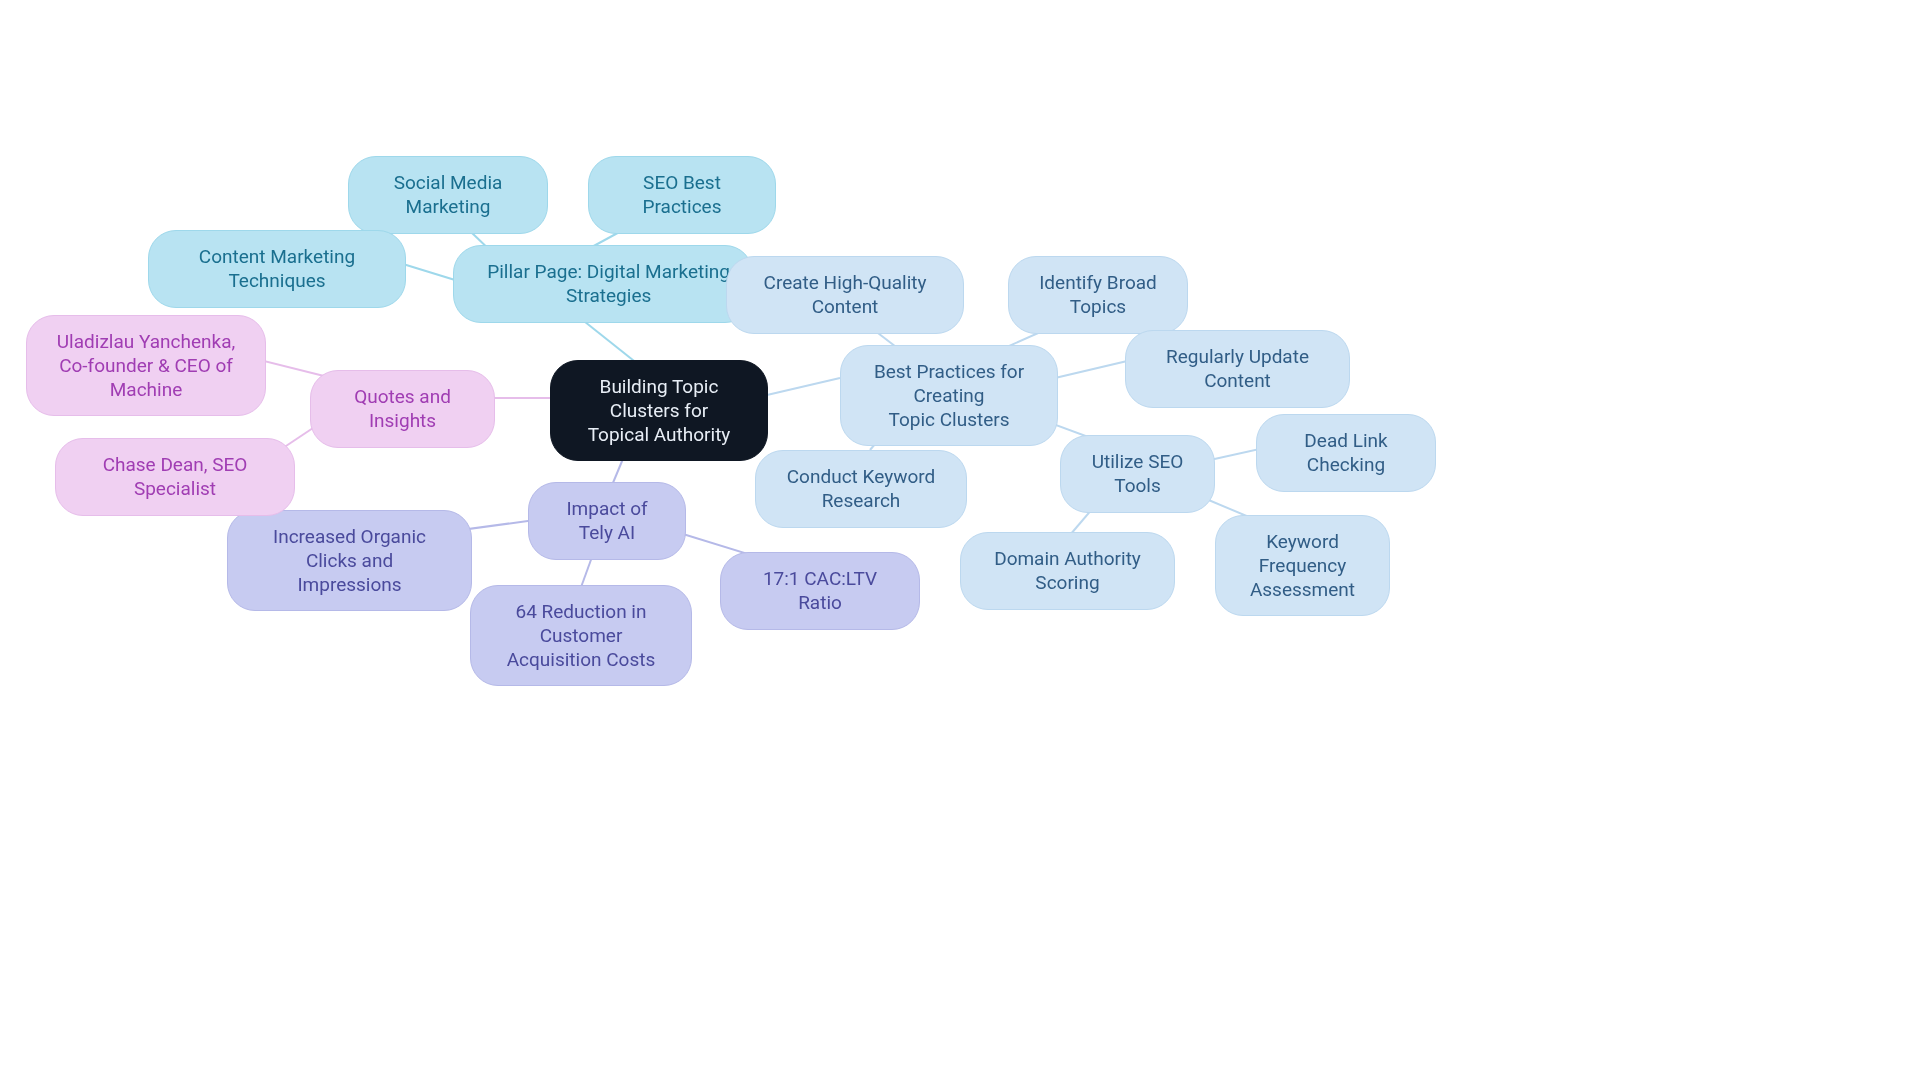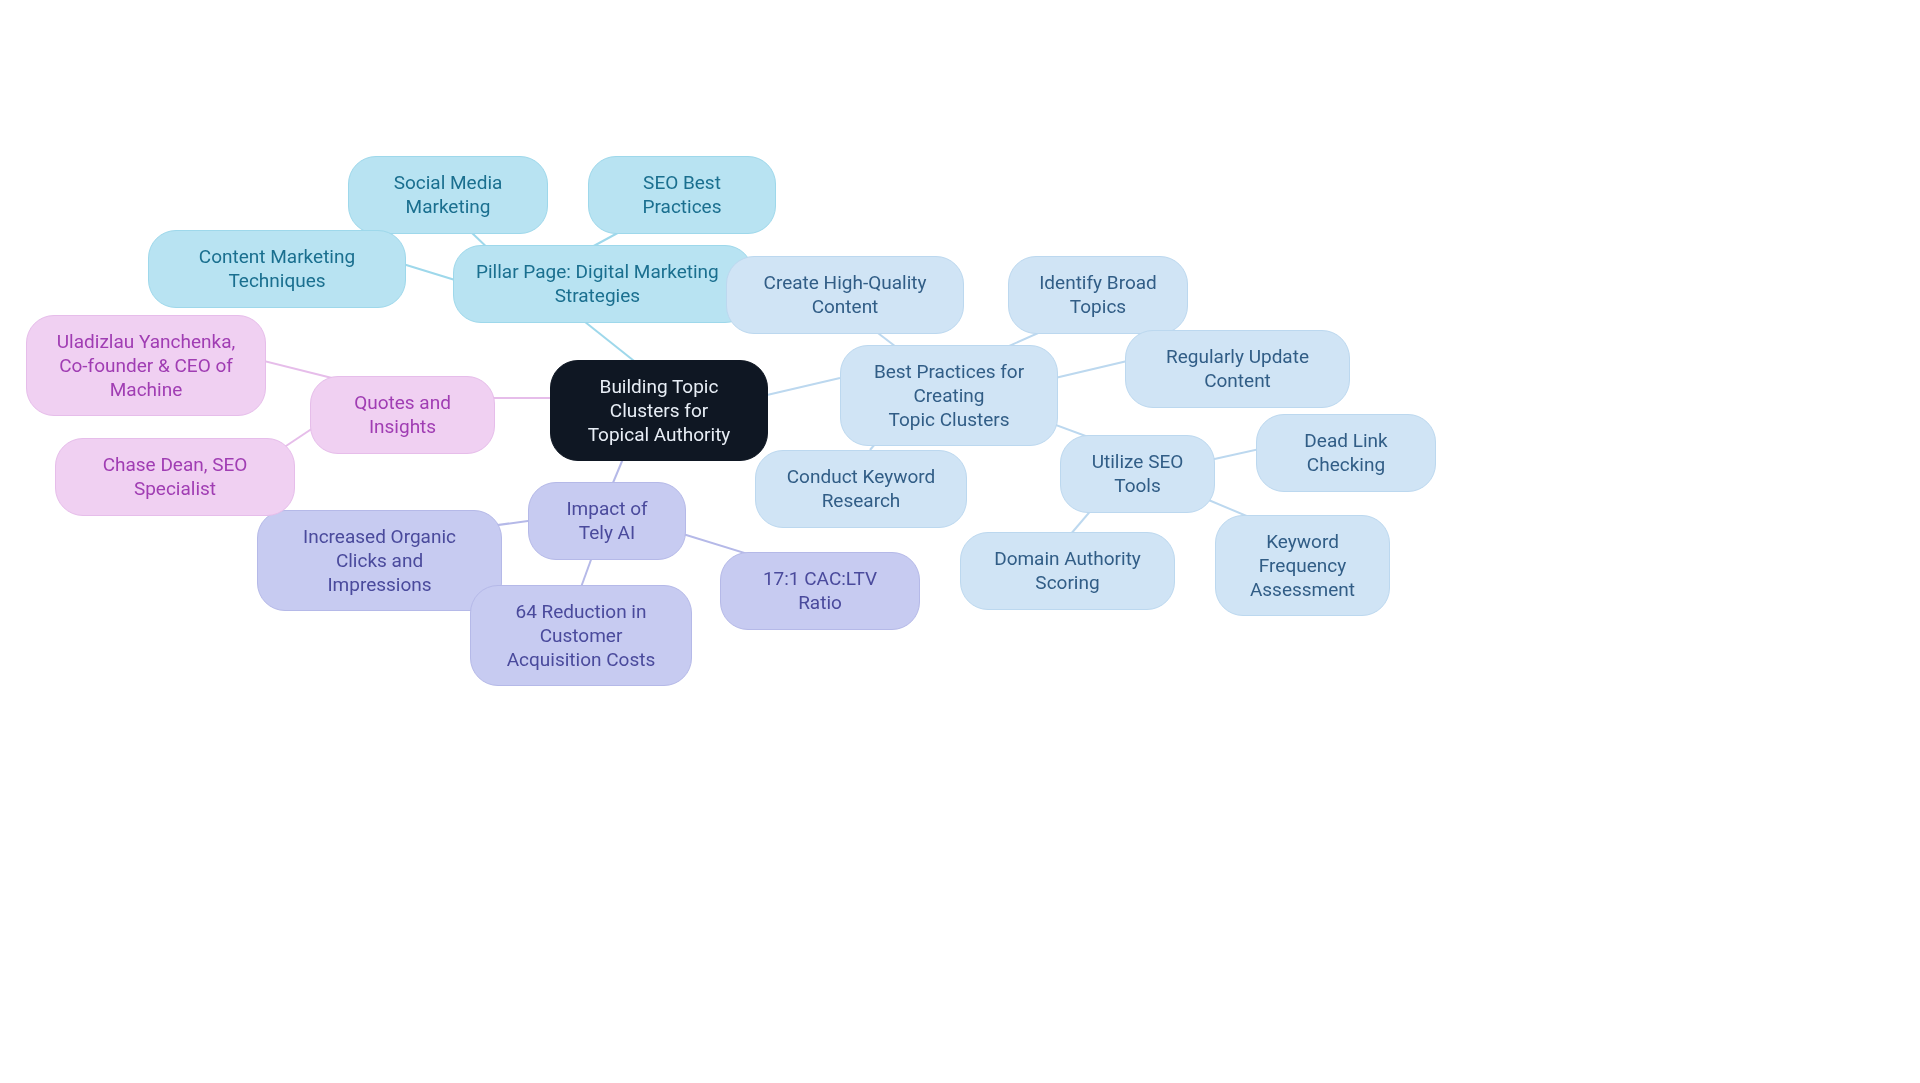--- a/index.html
+++ b/index.html
@@ -21,21 +21,21 @@
     top: 0;
     left: 0;
     width: 1920px;
     height: 1083px;
     pointer-events: none;
   }
   .node {
     position: absolute;
     display: flex;
     align-items: center;
-    justify-content: flex-start;
+    justify-content: flex-end;
     text-align: center;
     border-radius: 28px;
     padding: 14px 22px;
     font-size: 19px;
     line-height: 1.25;
     box-sizing: border-box;
     white-space: pre-line;
   }
   
   .center {
@@ -147,33 +147,33 @@
   <span>Domain Authority Scoring</span>
 </div>
 <div class="node softblue" style="left:1215px; top:515px; width:175px;">
   <span>Keyword Frequency
 Assessment</span>
 </div>
 
 <div class="node purple" style="left:528px; top:482px; width:158px;">
   <span>Impact of Tely AI</span>
 </div>
-<div class="node purple" style="left:227px; top:510px; width:245px;margin-left:30px;">
+<div class="node purple" style="left:227px; top:510px; width:245px;">
   <span>Increased Organic Clicks and
 Impressions</span>
 </div>
 <div class="node purple" style="left:470px; top:585px; width:222px;">
   <span>64 Reduction in Customer
 Acquisition Costs</span>
 </div>
 <div class="node purple" style="left:720px; top:552px; width:200px;">
   <span>17:1 CAC:LTV Ratio</span>
 </div>
 
-<div class="node pink" style="left:310px; top:370px; width:185px;margin-top:6px;">
+<div class="node pink" style="left:310px; top:370px; width:185px;">
   <span>Quotes and Insights</span>
 </div>
 <div class="node pink" style="left:26px; top:315px; width:240px;">
   <span>Uladizlau Yanchenka,
 Co-founder &amp; CEO of Machine</span>
 </div>
 <div class="node pink" style="left:55px; top:438px; width:240px;">
   <span>Chase Dean, SEO Specialist</span>
 </div>
 

